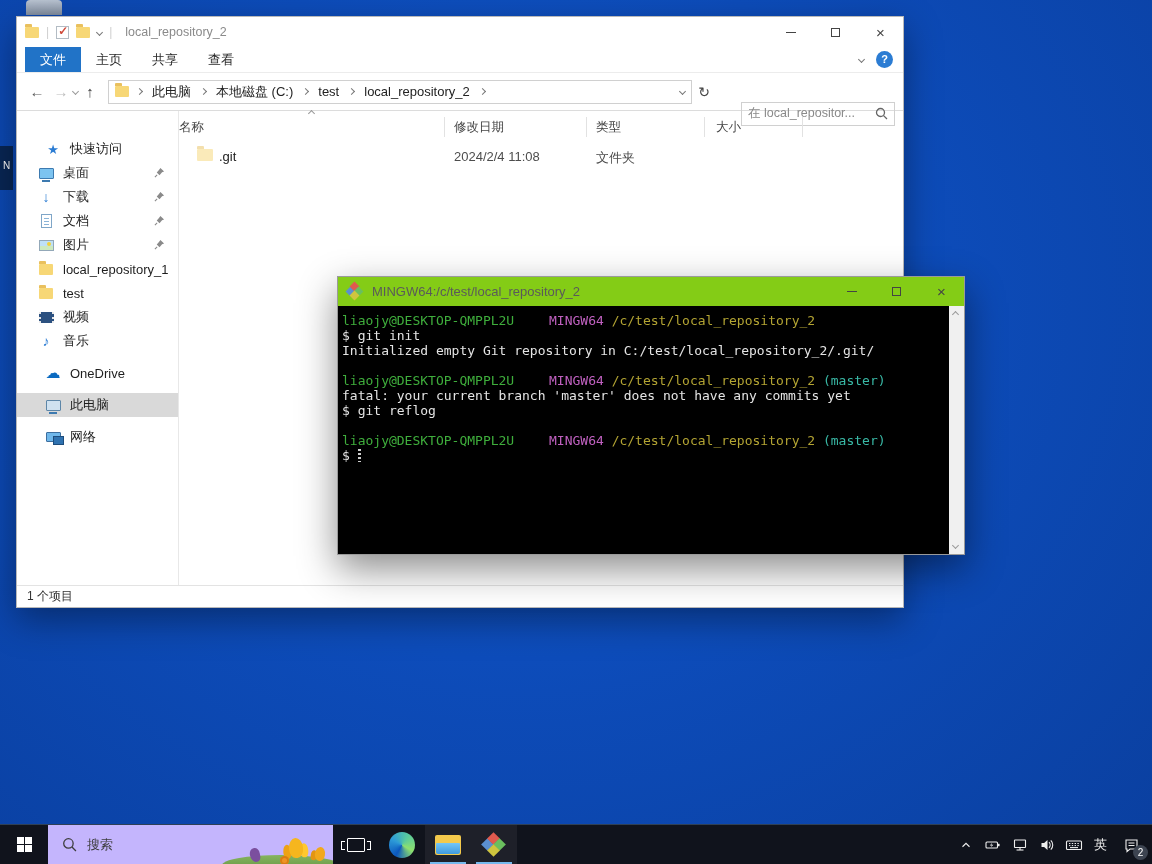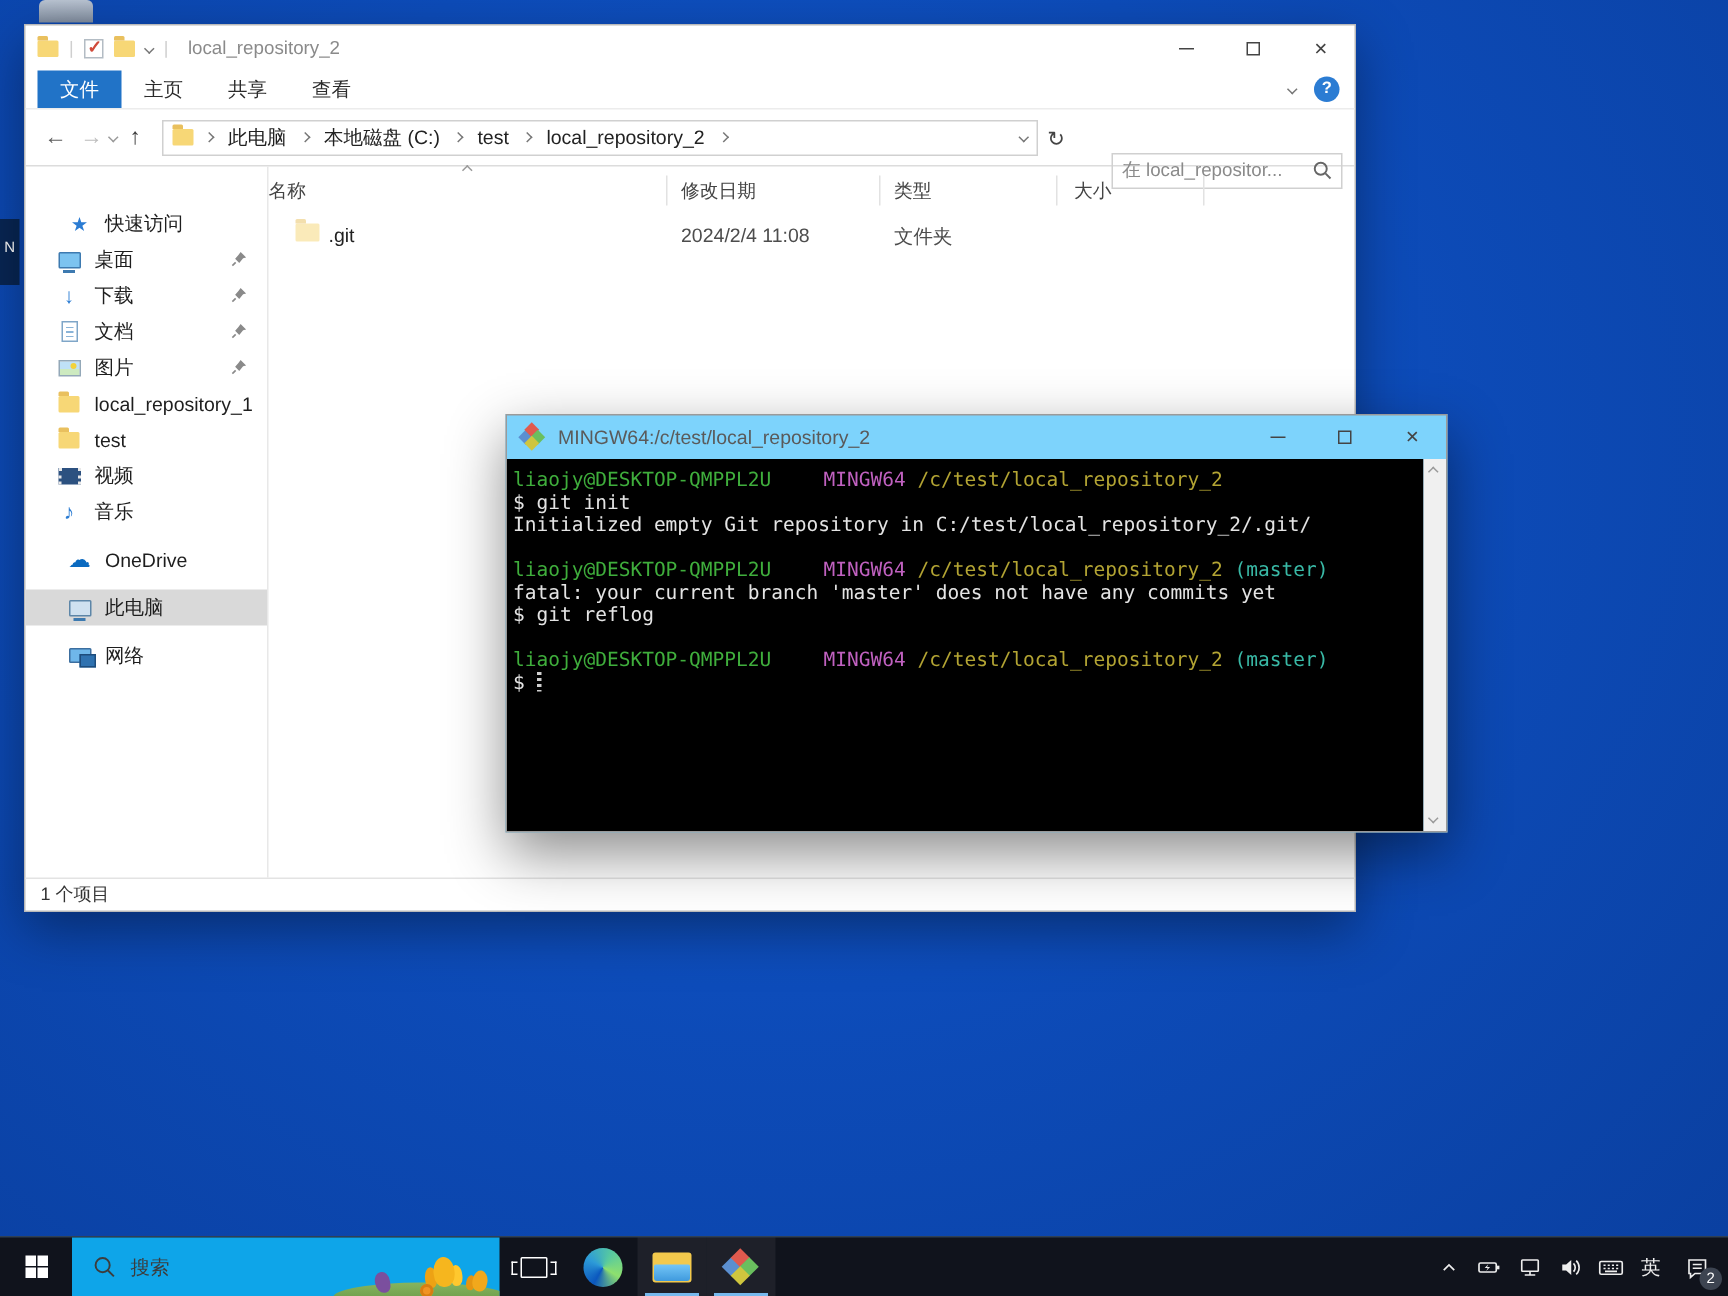--- a/index.html
+++ b/index.html
@@ -82,21 +82,21 @@
   .fh { position:absolute; top:4px; left:0; right:0; height:24px; color:#444; font-size:12.5px; }
   .fh span.lbl { position:absolute; top:4px; }
   .fh .vsep { position:absolute; top:2px; width:1px; height:20px; background:#e2e2e2; }
   .frow { position:absolute; top:34px; left:2px; right:10px; height:24px; }
   .frow .cell { position:absolute; top:4px; color:#4d4d4d; }
   .frow .name { color:#212121; }
   .frow .fic { position:absolute; left:16px; top:4px; }
   .ex-status { position:absolute; left:0; right:0; bottom:0; height:22px; border-top:1px solid #e3e3e3; display:flex; align-items:center; padding-left:10px; font-size:12px; color:#333; }
 
   
-  .term-win { position:absolute; left:337px; top:276px; width:628px; height:279px; background:#7dd3fc; border:1px solid #9a9a9a; box-shadow:0 14px 36px rgba(0,0,0,.45); }
+  .term-win { position:absolute; left:337px; top:276px; width:628px; height:279px; background:#84cc16; border:1px solid #9a9a9a; box-shadow:0 14px 36px rgba(0,0,0,.45); }
   .term-titlebar { height:29px; display:flex; align-items:center; padding-left:8px; }
   .gb-icon { position:relative; width:18px; height:18px; flex:none; }
   .gb-icon i { position:absolute; width:7px; height:7px; transform:rotate(45deg); }
   .gb-icon .d1 { left:1px; top:5px; background:#5b8fd0; }
   .gb-icon .d2 { left:5px; top:0px; background:#e05a4e; }
   .gb-icon .d3 { left:9px; top:5px; background:#6abf5e; }
   .gb-icon .d4 { left:5px; top:9px; background:#cfc53e; }
   .term-title { color:#5a5a5a; font-size:13px; margin-left:8px; }
   .term-content { position:absolute; top:29px; left:0; right:15px; bottom:0; background:#000; padding:7px 0 0 4px; font-family:"DejaVu Sans Mono", monospace; font-size:13px; line-height:15px; color:#e4e4e4; }
   .tl { white-space:pre; min-height:15px; }
@@ -108,21 +108,21 @@
   .term-scroll { position:absolute; top:29px; right:0; bottom:0; width:15px; background:#f0f0f0; }
   .term-scroll .chev { border-color:#9a9a9a; position:absolute; left:4px; }
   .term-scroll .up { top:6px; }
   .term-scroll .dn { bottom:6px; }
 
   
   .taskbar { position:absolute; left:0; right:0; bottom:0; height:40px; background:#10131c; border-top:1px solid rgba(120,170,220,.30); display:flex; align-items:stretch; z-index:50; }
   .tb-start { width:48px; display:flex; align-items:center; justify-content:center; }
   .win-logo { display:grid; grid-template-columns:7px 7px; grid-template-rows:7px 7px; gap:1px; }
   .win-logo i { background:#fff; }
-  .tb-search { width:285px; background:#0ea5e9; display:flex; align-items:center; padding-left:14px; gap:10px; position:relative; overflow:hidden; }
+  .tb-search { width:285px; background:#c4b5fd; display:flex; align-items:center; padding-left:14px; gap:10px; position:relative; overflow:hidden; }
   .tb-search .lbl { color:#3c3c3c; font-size:13px; }
   .flowers { position:absolute; right:0; top:0; width:105px; height:40px; }
   .flowers::before { content:""; position:absolute; left:-6px; right:-6px; bottom:-10px; height:20px; background:linear-gradient(#86b45e,#5d8f3e); border-radius:50% 50% 0 0; }
   .flowers .fy1 { position:absolute; right:30px; bottom:7px; width:14px; height:20px; background:#f6b61e; border-radius:50% 50% 45% 45%; transform:rotate(-5deg); box-shadow:-9px 3px 0 -3px #eda214, 8px 3px 0 -3px #ffc82e; }
   .flowers .fy2 { position:absolute; right:8px; bottom:4px; width:10px; height:14px; background:#f1a81c; border-radius:50% 50% 45% 45%; transform:rotate(8deg); box-shadow:-6px 2px 0 -2px #e39512; }
   .flowers .fp { position:absolute; left:22px; bottom:3px; width:10px; height:14px; background:#7b4f9e; border-radius:50% 50% 40% 60%; transform:rotate(-10deg); }
   .flowers .fo { position:absolute; right:44px; bottom:0px; width:9px; height:9px; border-radius:50%; background:#f09324; box-shadow:inset 0 0 0 2px #d77e12; }
   .tb-btn { width:46px; display:flex; align-items:center; justify-content:center; position:relative; }
   .tb-btn.active { background:rgba(255,255,255,.06); }
   .tb-btn.active::after { content:""; position:absolute; left:5px; right:5px; bottom:0; height:2px; background:#76b9ed; }

